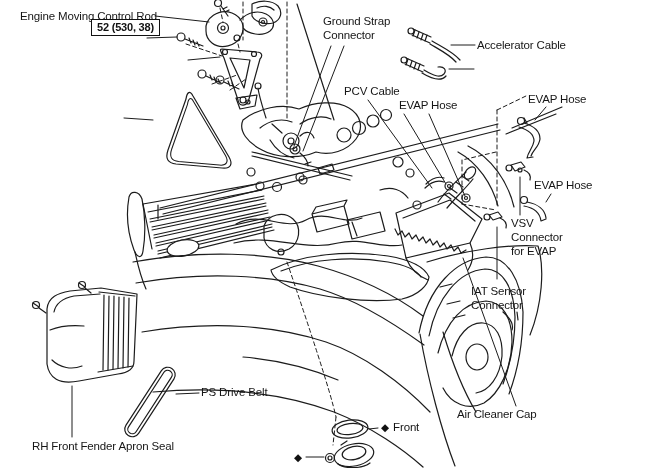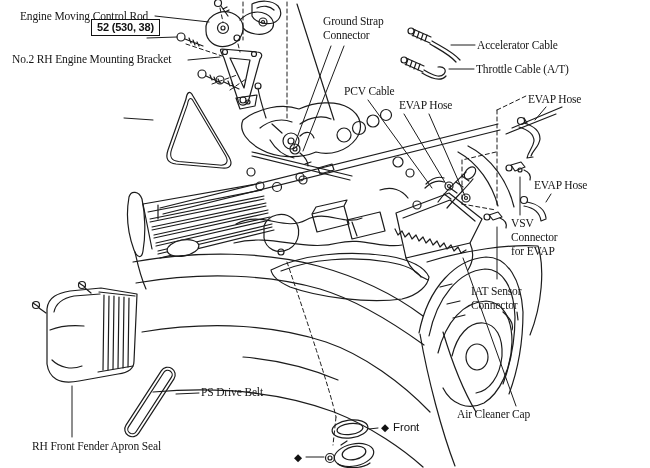--- a/index.html
+++ b/index.html
@@ -3,21 +3,21 @@
 <meta charset="utf-8">
 <style>
   html,body{margin:0;padding:0;background:#e8e8e8;}
   .stage{
     position:relative;width:650px;height:468px;background:#ffffff;
     font-family:"Liberation Sans","DejaVu Sans",sans-serif;overflow:hidden;
   }
   .stage svg{position:absolute;left:0;top:0;}
   .label{
     position:absolute;font-size:11.5px;line-height:13.8px;color:#161616;
-    letter-spacing:-0.15px;white-space:pre-line;font-family:Liberation Serif, serif;
+    letter-spacing:-0.15px;white-space:pre-line;
   }
   .torque-box{
     position:absolute;border:1.6px solid #111;background:#fff;
     font-size:11px;font-weight:bold;line-height:13px;padding:1px 5px;
     color:#111;letter-spacing:-0.2px;
   }
   .diamond{position:absolute;font-size:10.5px;color:#111;line-height:10px;}
   .gasket-row{position:absolute;display:flex;align-items:center;gap:4px;}
   .gasket-row .dia{font-size:10.5px;color:#111;}
   .gasket-row .txt{font-size:11.5px;color:#161616;letter-spacing:-0.15px;}
@@ -260,25 +260,23 @@
       <path d="M497,110 V206"></path>
       <path d="M497,110 L526,96"></path>
       <path d="M496,152 l-34,8 M462,160 v44 M462,204 l34,6"></path>
       <path d="M287,262 C310,330 330,390 336,417 M336,417 L333,445"></path>
     </g>
   </g>
 </svg>
 
 <div class="label" style="left:20px;top:10px">Engine Moving Control Rod</div>
 <div class="torque-box" style="left:91px;top:19px">52 (530, 38)</div>
-<div class="label" style="left:12px;top:53px">No.2 RH Engine Mounting Bracket</div>
 <div class="label" style="left:323px;top:15px">Ground Strap
 Connector</div>
 <div class="label" style="left:477px;top:39px">Accelerator Cable</div>
-<div class="label" style="left:476px;top:63px">Throttle Cable (A/T)</div>
 <div class="label" style="left:344px;top:85px">PCV Cable</div>
 <div class="label" style="left:399px;top:99px">EVAP Hose</div>
 <div class="label" style="left:528px;top:93px">EVAP Hose</div>
 <div class="label" style="left:534px;top:179px">EVAP Hose</div>
 <div class="label" style="left:511px;top:217px">VSV
 Connector
 for EVAP</div>
 <div class="label" style="left:471px;top:285px">IAT Sensor
 Connector</div>
 <div class="label" style="left:457px;top:408px">Air Cleaner Cap</div>

